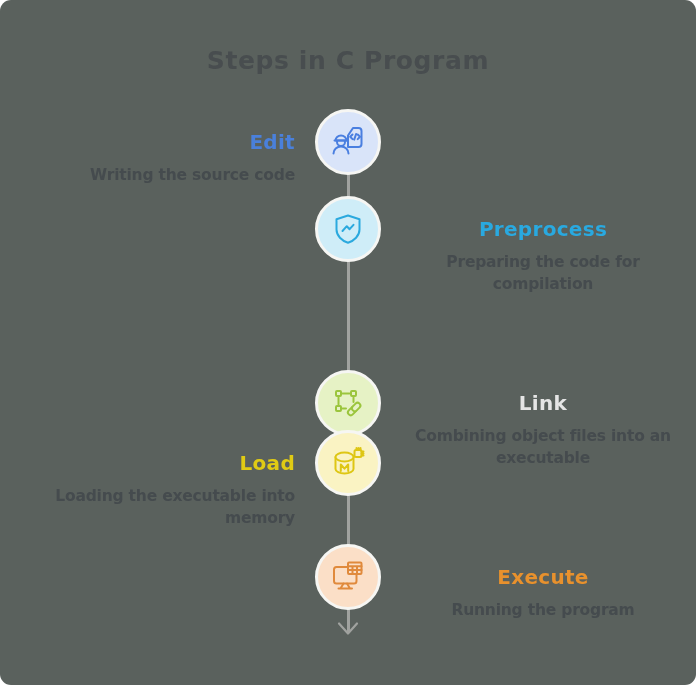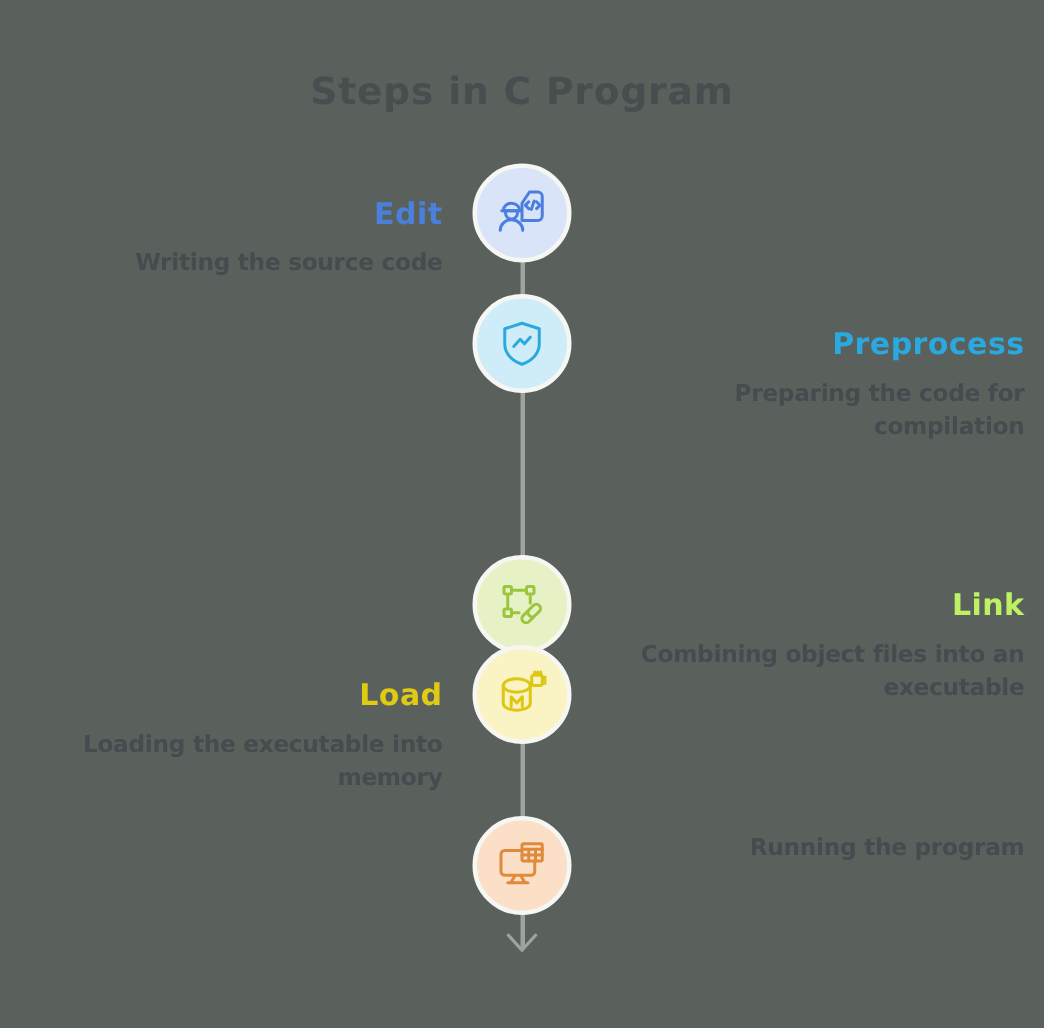--- a/index.html
+++ b/index.html
@@ -49,41 +49,41 @@
     align-items: center;
     justify-content: center;
     z-index: 2;
     box-sizing: border-box;
   }
   .circle { width: 66px; height: 66px; }
   .circle svg { display: block; }
   .icon-fill { fill: var(--cbg); }
   .step-text { position: absolute; top: 0; z-index: 2; }
   .step-text.left  { right: 401px; width: 330px; text-align: right; }
-  .step-text.right { left: 403px;  width: 280px; text-align: right; }
+  .step-text.right { left: 403px;  width: 280px; text-align: center; }
   .step-label {
     margin-top: 21px;
     font-size: 20px;
     font-weight: bold;
     line-height: 24px;
     letter-spacing: 0.3px;
   }
   .step-desc {
     margin-top: 10px;
     font-size: 15.5px;
     font-weight: bold;
     line-height: 22px;
     letter-spacing: -0.2px;
     white-space: pre-line;
   }
 </style>
 </head>
 <body>
 
-<div class="canvas" style="background-color: rgb(90, 97, 93);">
+<div class="canvas" style="background-color: rgb(90, 97, 93); border-radius: 11px;">
 
   <div class="title" style="color: rgb(72, 77, 79);">Steps in C Program</div>
 
   <div class="tl-line" style="background-color: rgb(160, 162, 159);"></div>
 
   <div class="tl-arrow">
     <svg width="24" height="16" viewBox="0 0 24 16">
       <path d="M3 2.5 L12 12.5 L21 2.5" fill="none" stroke-width="2.2" stroke-linecap="round" stroke-linejoin="round" style="stroke: rgb(160, 162, 159);"></path>
     </svg>
   </div>
@@ -119,21 +119,21 @@
           <path d="M19 5.5 L30.5 9.2 V19.5 C30.5 25.8 25.2 30.8 19 32.8 C12.8 30.8 7.5 25.8 7.5 19.5 V9.2 Z"></path>
           <polyline points="13.5,21 17.8,16.2 20.6,19.2 24.5,14.8"></polyline>
         </svg>
       </span>
     </div>
   </div>
 
 
   <div class="step" style="top:370px">
     <div class="step-text right">
-      <div class="step-label" style="color: #bef264;">Link</div>
+      <div class="step-label" style="color: #e5e5e5;">Link</div>
       <div class="step-desc" style="color: rgb(69, 75, 78);">Combining object files into an
 executable</div>
     </div>
     <div class="circle" style="--cbg: #E6F2C5; color: rgb(155, 197, 61);">
       <span>
         <svg width="38" height="38" viewBox="0 0 38 38" fill="none" stroke="currentColor" stroke-width="2" stroke-linecap="round" stroke-linejoin="round">
           <path d="M13.5 9.5 H20.5 M9.5 13.5 V20.5 M24.5 13.5 V18 M13.5 24.5 H17"></path>
           <rect x="7" y="7" width="5" height="5" rx="1"></rect>
           <rect x="22" y="7" width="5" height="5" rx="1"></rect>
           <rect x="7" y="22" width="5" height="5" rx="1"></rect>
@@ -160,20 +160,21 @@
           <path class="icon-fill" d="M6.5 13 V25 a9 4.5 0 0 0 18 0 V13"></path>
           <ellipse class="icon-fill" cx="15.5" cy="13" rx="9" ry="4.5"></ellipse>
           <polyline points="11.8,27 11.8,20.5 15.5,24.7 19.2,20.5 19.2,27"></polyline>
         </svg>
       </span>
     </div>
   </div>
 
   <div class="step" style="top:544px">
     <div class="step-text right">
+      <div class="step-label" style="color: rgb(232, 145, 45);">Execute</div>
       <div class="step-desc" style="color: rgb(69, 75, 78);">Running the program</div>
     </div>
     <div class="circle" style="--cbg: #FBDFC7; color: rgb(224, 138, 60);">
       <span>
         <svg width="38" height="38" viewBox="0 0 38 38" fill="none" stroke="currentColor" stroke-width="2" stroke-linecap="round" stroke-linejoin="round">
           <rect x="5" y="9" width="22.5" height="16.5" rx="2.5"></rect>
           <path d="M14.5 25.5 l-3 5 M18 25.5 l3 5 M9.5 30.5 h13.5"></path>
           <rect class="icon-fill" x="19" y="4.5" width="13.5" height="11.5" rx="1"></rect>
           <path d="M19 8.2 H32.5 M19 12 H32.5 M23.5 8.2 V16 M28 8.2 V16"></path>
         </svg>

